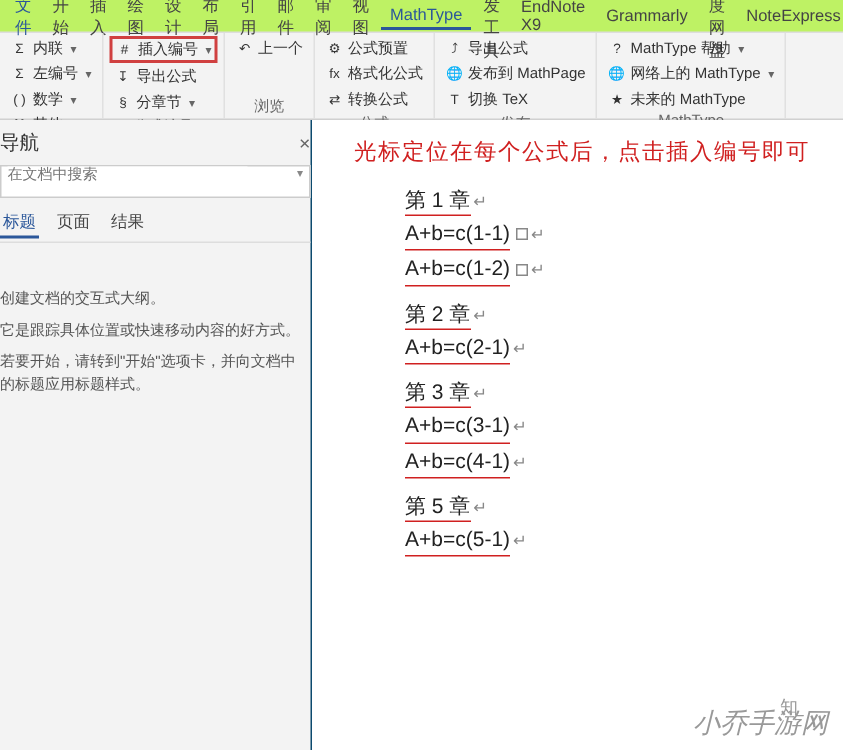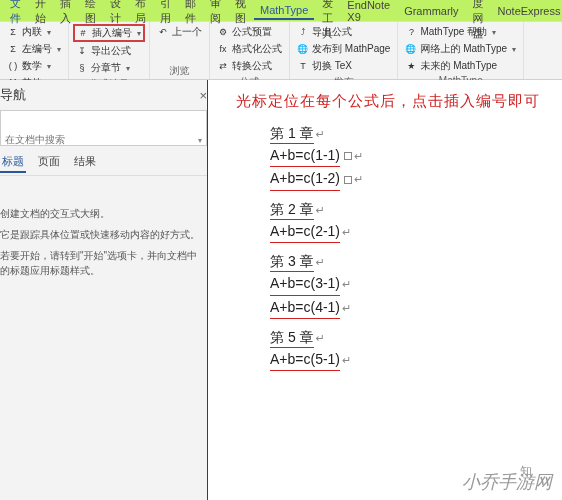--- a/index.html
+++ b/index.html
@@ -13,21 +13,21 @@
   .ribbon-group-body { display: flex; flex-direction: column; gap: 1px; }
   .ribbon-group-label { text-align: center; font-size: 10px; color: #666; padding: 1px 0; }
   .ribbon-btn { display: flex; align-items: center; gap: 3px; padding: 1px 3px; cursor: pointer; font-size: 10px; white-space: nowrap; }
   .ribbon-btn.highlighted { border: 2px solid #d04040; padding: 0 2px; }
   .caret { font-size: 8px; color: #666; margin-left:2px;}
   .ribbon-icon { width: 12px; height: 12px; display: inline-flex; align-items: center; justify-content: center; font-size: 9px; }
   .main { display: flex; height: calc(500px - 80px); }
   .navpane { width: 208px; background: #f3f3f3; border-right: 1px solid #0c4a6e; padding: 6px 0; display: flex; flex-direction: column; gap: 6px; }
   .nav-header { display: flex; justify-content: space-between; align-items: center; font-size: 13px; color: #333; }
   .nav-close { cursor: pointer; font-size: 13px; color: #666; }
-  .nav-search { display:flex; border: 1px solid #ccc; background: #fff; height: 36px; align-items: flex-end; padding: 0 4px; justify-content: space-between;}
+  .nav-search { display:flex; border: 1px solid #ccc; background: #fff; height: 22px; align-items: flex-start; padding: 0 4px; justify-content: space-between;}
   .nav-search input { border: none; outline: none; font-size: 10px; width: 160px; }
   .nav-search .caret { color:#888;}
   .nav-tabs { display: flex; gap: 10px; font-size: 11px; color: #444; border-bottom:1px solid #ddd; padding-bottom:2px;}
   .nav-tab { cursor: pointer; padding: 2px 2px; }
   .nav-tab.active { color: #2b579a; border-bottom: 2px solid #2b579a; font-family: Liberation Serif, serif; }
   .nav-hint { font-size: 10px; color: #555; line-height: 1.5; margin-top: 24px; }
   .nav-hint p { margin-bottom: 6px; }
   .docarea { flex: 1; background: #fff; padding: 12px 16px 0 22px; overflow: hidden; position: relative; }
   .doc-instruction { color: #d02020; font-size: 15px; margin-bottom: 14px; letter-spacing: 1px; text-align: center; }
   .doc-chapters { margin-left: 40px; font-family: Liberation Sans, sans-serif; }

